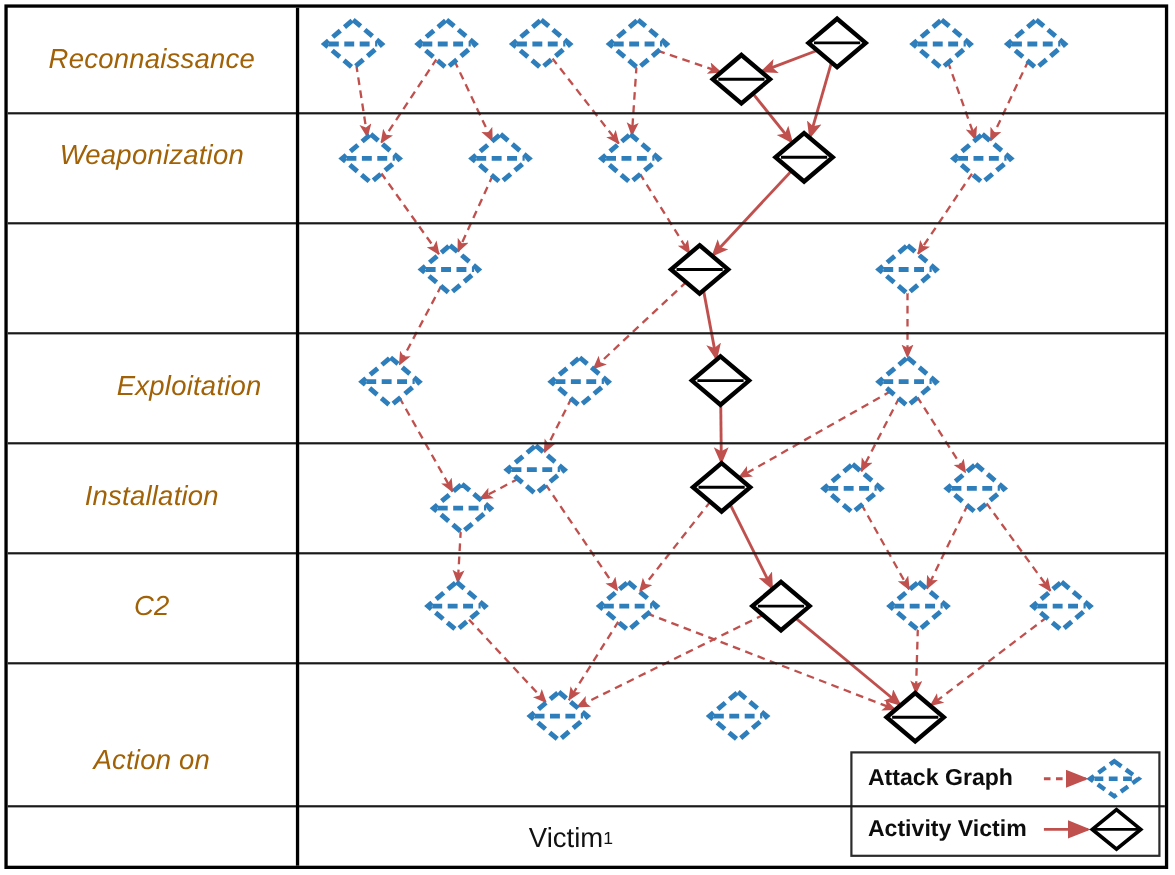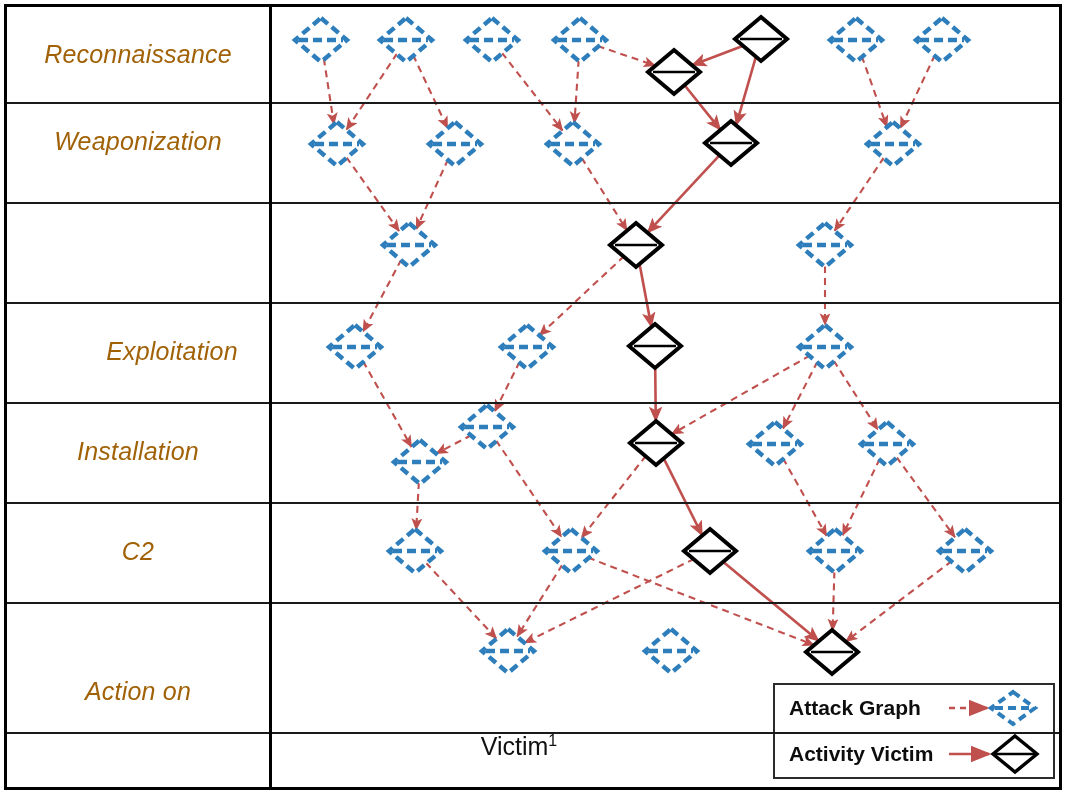--- a/index.html
+++ b/index.html
@@ -5,21 +5,21 @@
   html,body{margin:0;padding:0;background:#ffffff;}
   body{font-family:"Liberation Sans",sans-serif;}
   #stage{position:relative;width:1068px;height:795px;overflow:hidden;background:#fff;}
   #board{position:absolute;left:4px;top:4px;width:1058px;height:786px;border:3px solid #000;box-sizing:border-box;background:#fff;}
   .rowline{position:absolute;left:0;width:100%;height:0;border-top:2px solid #1a1a1a;}
   .vline{position:absolute;top:0;height:100%;width:0;border-left:3px solid #000;}
   .rowlabel{position:absolute;left:0;width:262px;display:flex;align-items:center;justify-content:center;
             text-align:center;color:#a16207;font-size:25px;line-height:1.18;letter-spacing:.2px;font-style:italic;}
   .rowlabel span{display:block;}
   svg#net{position:absolute;left:0;top:0;width:100%;height:100%;overflow:visible;}
-  #victim{position:absolute;left:262px;width:500px;display:flex;justify-content:center;
+  #victim{position:absolute;left:262px;width:500px;display:flex;align-items:center;justify-content:center;
           font-size:25px;color:#111;}
   #victim sub{font-size:16px;}
   #legend{position:absolute;border:2px solid #2b2b2b;background:#fff;box-sizing:border-box;}
   .leg-row{display:flex;align-items:center;height:50%;padding-left:14px;box-sizing:border-box;}
   .leg-text{font-size:21px;font-weight:bold;color:#0d0d0d;white-space:nowrap;}
   .leg-art{margin-left:auto;margin-right:10px;display:flex;align-items:center;}
 </style>
 </head>
 <body>
 

